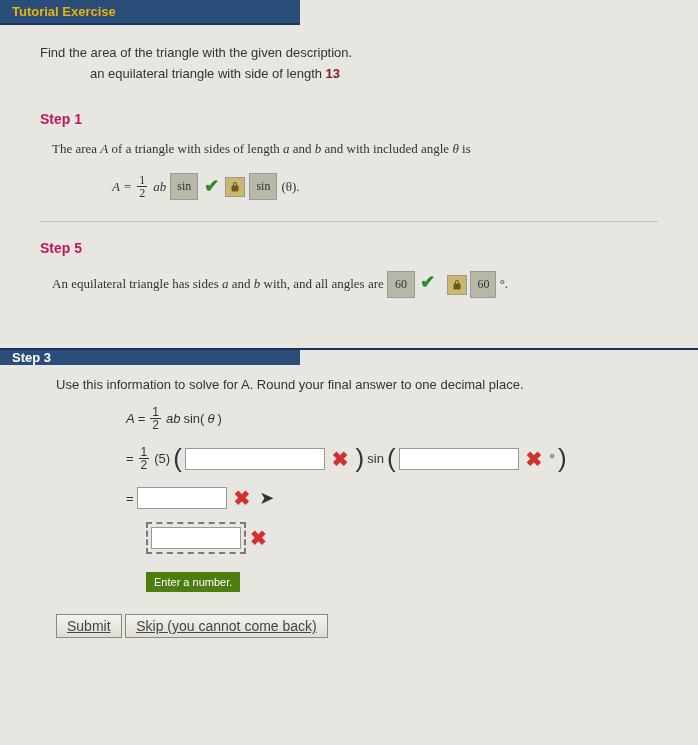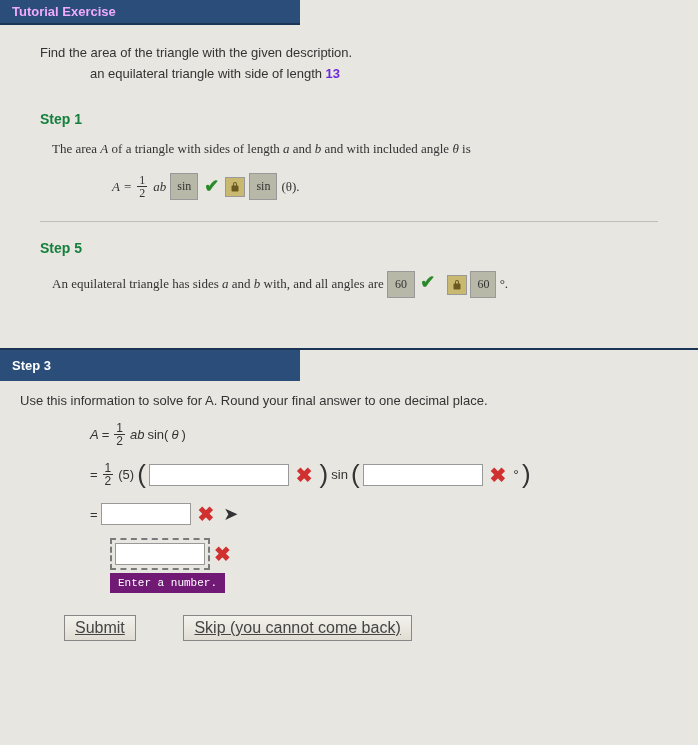--- a/index.html
+++ b/index.html
@@ -6,37 +6,37 @@
   body {
     font-family: Verdana, Geneva, sans-serif;
     font-size: 13px;
     background: #e8e6e0;
     color: #333;
     width: 698px;
     padding: 0;
   }
   .header-tab {
     background: #2a4d7a;
-    color: #f0abfc;
+    color: #eab308;
     padding: 4px 12px;
     font-weight: bold;
     font-size: 13px;
     display: inline-block;
     min-width: 300px;
     border-bottom: 2px solid #1a3555;
   }
   .content { padding: 12px 40px 20px 40px; }
   .problem-desc { margin: 8px 0 4px 0; }
   .sub-desc { margin: 6px 0 30px 50px; }
-  .num13 { color: #6d28d9; font-weight: bold; }
+  .num13 { color: #7f1d1d; font-weight: bold; }
   .step-header {
     font-weight: bold;
     font-size: 14px;
     margin: 18px 0 10px 0;
-    color: #15803d;
+    color: #be185d;
   }
   .step-body { margin-left: 12px; line-height: 1.8; font-family: Liberation Serif, serif; }
   .italic { font-style: italic; }
   .formula { margin: 10px 0 10px 60px; display: flex; align-items: center; gap: 4px; flex-wrap: wrap; }
   .frac {
     display: inline-flex;
     flex-direction: column;
     align-items: center;
     vertical-align: middle;
     font-size: 12px;
@@ -79,73 +79,71 @@
     border-top: 1px solid #c0beb8;
     margin: 18px 0;
   }
   .step3-block {
     border-top: 2px solid #1a3555;
     margin-top: 30px;
   }
   .step3-tab {
     background: #2a4d7a;
     color: #fff;
-    padding: 8px 12px;
+    padding: 0 12px;
     font-weight: bold;
     font-size: 13px;
     display: inline-block;
     min-width: 300px;
   }
-  .s3-content { padding: 12px 40px 20px 20px; }
+  .s3-content { padding: 12px 40px 20px 56px; }
   .input-box {
     display: inline-block;
     border: 1px solid #999;
     background: #fff;
     height: 22px;
     vertical-align: middle;
   }
   .input-wide { width: 140px; }
   .input-med { width: 120px; }
   .input-small { width: 90px; }
   .x-mark { color: #d03030; font-size: 20px; font-weight: bold; margin: 0 4px; vertical-align: middle; }
   .big-paren { font-size: 26px; vertical-align: middle; }
   .eq-row { display: flex; align-items: center; gap: 3px; margin: 12px 0 12px 70px; flex-wrap: wrap; }
   .dashed-box {
     border: 2px dashed #7a7a7a;
     padding: 3px;
     display: inline-block;
   }
   .tooltip {
-    background: #701a75;
+    background: #4d7c0f;
     color: #fff;
     font-size: 11px;
     padding: 4px 8px;
     position: relative;
-    margin-top: 0;
-    display: inline-block;
-    font-family: Liberation Mono, monospace;
+    margin-top: 15px;
+    display: inline-block;
   }
   .cursor-icon {
     display: inline-block;
     font-size: 18px;
     color: #333;
     margin-left: 2px;
     vertical-align: middle;
   }
   .button-row { margin-top: 22px; }
   .btn {
     display: inline-block;
     border: 1px solid #888;
     background: linear-gradient(#f4f2ec, #e0ddd4);
     padding: 3px 10px;
-    font-size: 16px;
+    font-size: 14px;
     color: #444;
     text-decoration: underline;
     cursor: pointer;
-    margin-left: 44px;
   }
   .sin-txt { font-size: 13px; }
 </style>
 </head>
 <body>
 
 
 
 
 <div class="header-tab">

